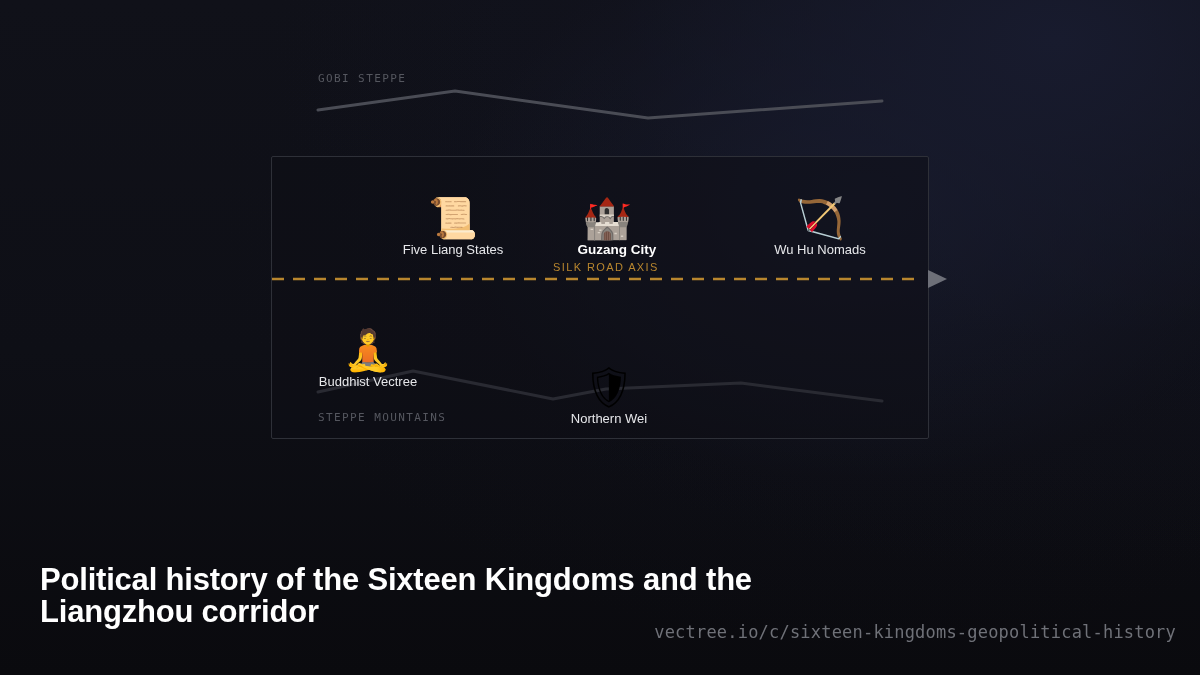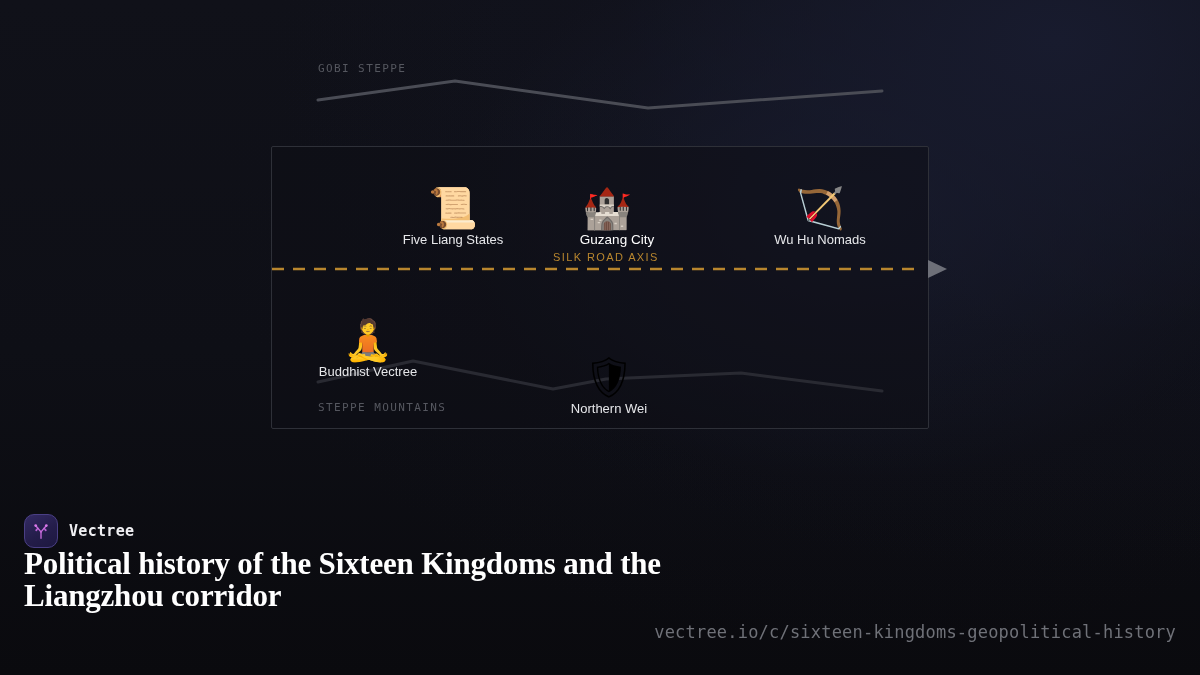--- a/index.html
+++ b/index.html
@@ -21,21 +21,21 @@
     background:
       radial-gradient(1150px 780px at 88% 6%, #181b2e 0%, #14162440 38%, #0d0d1300 68%),
       radial-gradient(900px 620px at 72% 30%, #171a2b 0%, #10111c33 45%, #0c0c1200 72%),
       linear-gradient(180deg, #101119 0%, #0e0f16 52%, #0a0a0e 100%);
     overflow: hidden;
   }
 
   
   #diagram {
     position: absolute;
-    left: 0; top: 6px;
+    left: 0; top: 16px;
     width: 1160px;
     height: 470px;
   }
   #diagram-svg {
     position: absolute;
     left: 0; top: 0;
     width: 1200px;
     height: 470px;
   }
 
@@ -88,21 +88,21 @@
     font-family: "DejaVu Sans", sans-serif;
   }
   .node-label {
     display: block;
     font-size: 13px;
     color: #e6e7ea;
     font-family: "Liberation Sans", sans-serif;
     margin-top: 2px;
   }
   .node.primary .node-label {
-    font-weight: normal;
+    font-weight: bold;
     font-size: 13.5px;
     color: #ffffff;
     margin-left: 20px;
   }
 
   #node-five-liang      { left: 453px; top: 180px; }
   #node-guzang          { left: 607px; top: 180px; }
   #node-wuhu            { left: 820px; top: 180px; }
   #node-grottoes        { left: 368px; top: 312px; }
   #node-northern-wei    { left: 609px; top: 349px; }
@@ -139,27 +139,27 @@
     font-size: 15px;
     font-weight: bold;
     color: #f0f0f3;
     letter-spacing: 0.3px;
   }
   #headline {
     position: absolute;
     left: 24px;
     top: 78px;
     width: 760px;
-    font-family: Liberation Serif, serif;
+    font-family: Liberation Sans, sans-serif;
     font-weight: bold;
     font-size: 31px;
     line-height: 32px;
     color: #ffffff;
     letter-spacing: -0.2px;
-    margin: 0;
+    margin: 16px;
   }
   #site-url {
     position: absolute;
     right: 24px;
     top: 152px;
     font-family: "DejaVu Sans Mono", monospace;
     font-size: 17px;
     color: #6f7178;
     letter-spacing: 0.2px;
   }
@@ -215,38 +215,20 @@
 
     <div class="node" id="node-northern-wei">
       <span class="node-icon">🛡</span>
       <span class="node-label">Northern Wei</span>
     </div>
 
   </div>
 
   <div id="footer">
 
-    <div id="brand">
-      <div id="brand-logo">
-        <svg width="22" height="22" viewBox="0 0 24 24" aria-hidden="true">
-          <g stroke="#c86bdd" stroke-width="1.5" fill="none" stroke-linecap="round">
-            <path d="M12 20 L12 13"></path>
-            <path d="M12 13 L6.5 6.5"></path>
-            <path d="M12 13 L17.5 6.5"></path>
-            <path d="M8.6 9 L7.2 10.6"></path>
-            <path d="M15.4 9 L16.8 10.6"></path>
-          </g>
-          <circle cx="6.2" cy="6.0" r="1.5" fill="#d87ae8"></circle>
-          <circle cx="17.8" cy="6.0" r="1.5" fill="#d87ae8"></circle>
-          <circle cx="6.9" cy="11.1" r="1.1" fill="#b45fd0"></circle>
-          <circle cx="17.1" cy="11.1" r="1.1" fill="#b45fd0"></circle>
-        </svg>
-      </div>
-      <div id="brand-name">Vectree</div>
-    </div>
 
     <h1 id="headline">Political history of the Sixteen Kingdoms and the Liangzhou corridor</h1>
 
     <div id="site-url">vectree.io/c/sixteen-kingdoms-geopolitical-history</div>
 
   </div>
 
 </div>
 
 </body></html>

